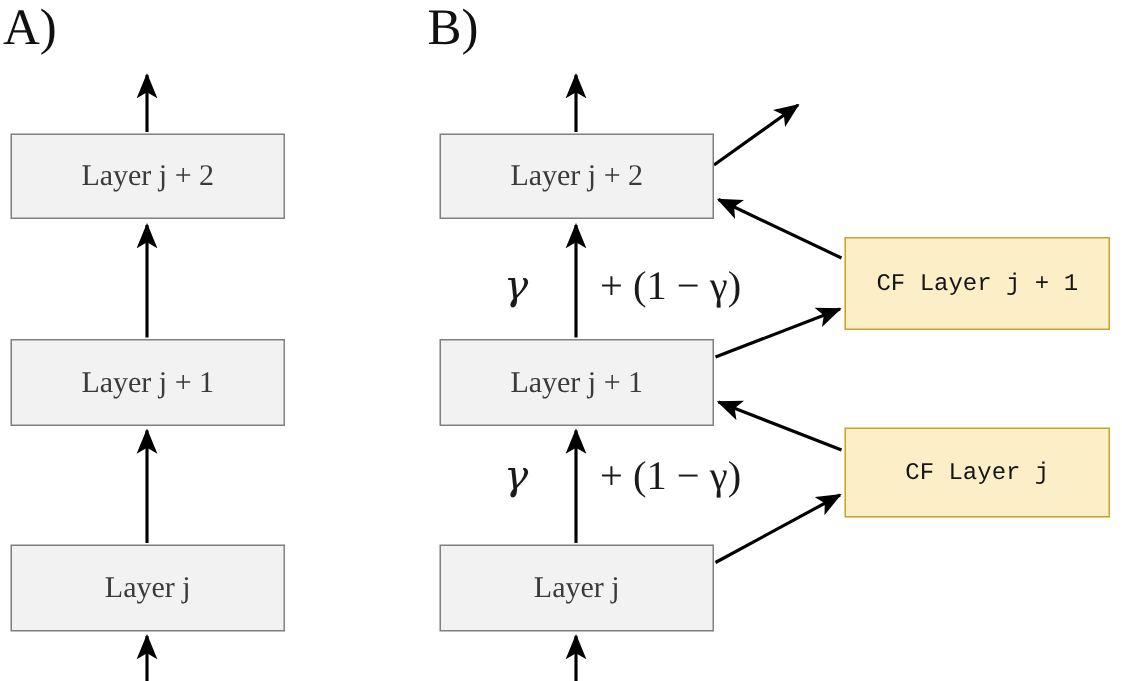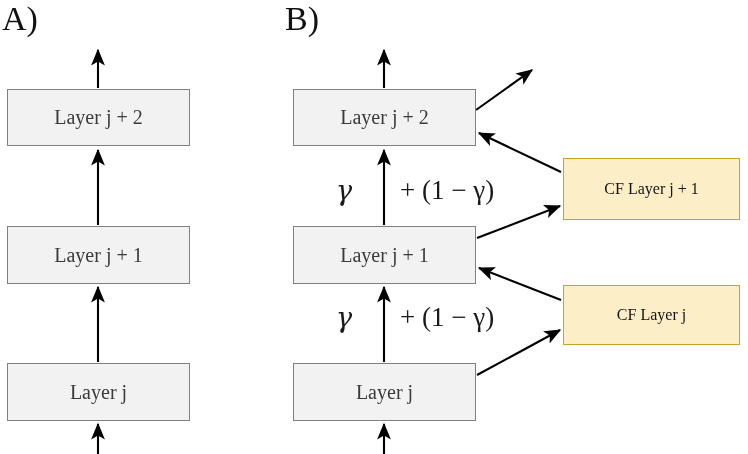--- a/index.html
+++ b/index.html
@@ -39,21 +39,21 @@
     color: #3a3a3a;
   }
   .cf-box {
     position: absolute;
     background: #fcefc8;
     border: 1.6px solid #c9a227;
     box-sizing: border-box;
     display: flex;
     align-items: center;
     justify-content: center;
-    font-family: Liberation Serif, serif;
+    font-family: Liberation Mono, monospace;
     font-size: 16px;
     color: #141414;
     text-align: right;
   }
 
   .formula {
     position: absolute;
     font-family: "Liberation Serif", "DejaVu Serif", serif;
     font-size: 27px;
     color: #1a1a1a;

